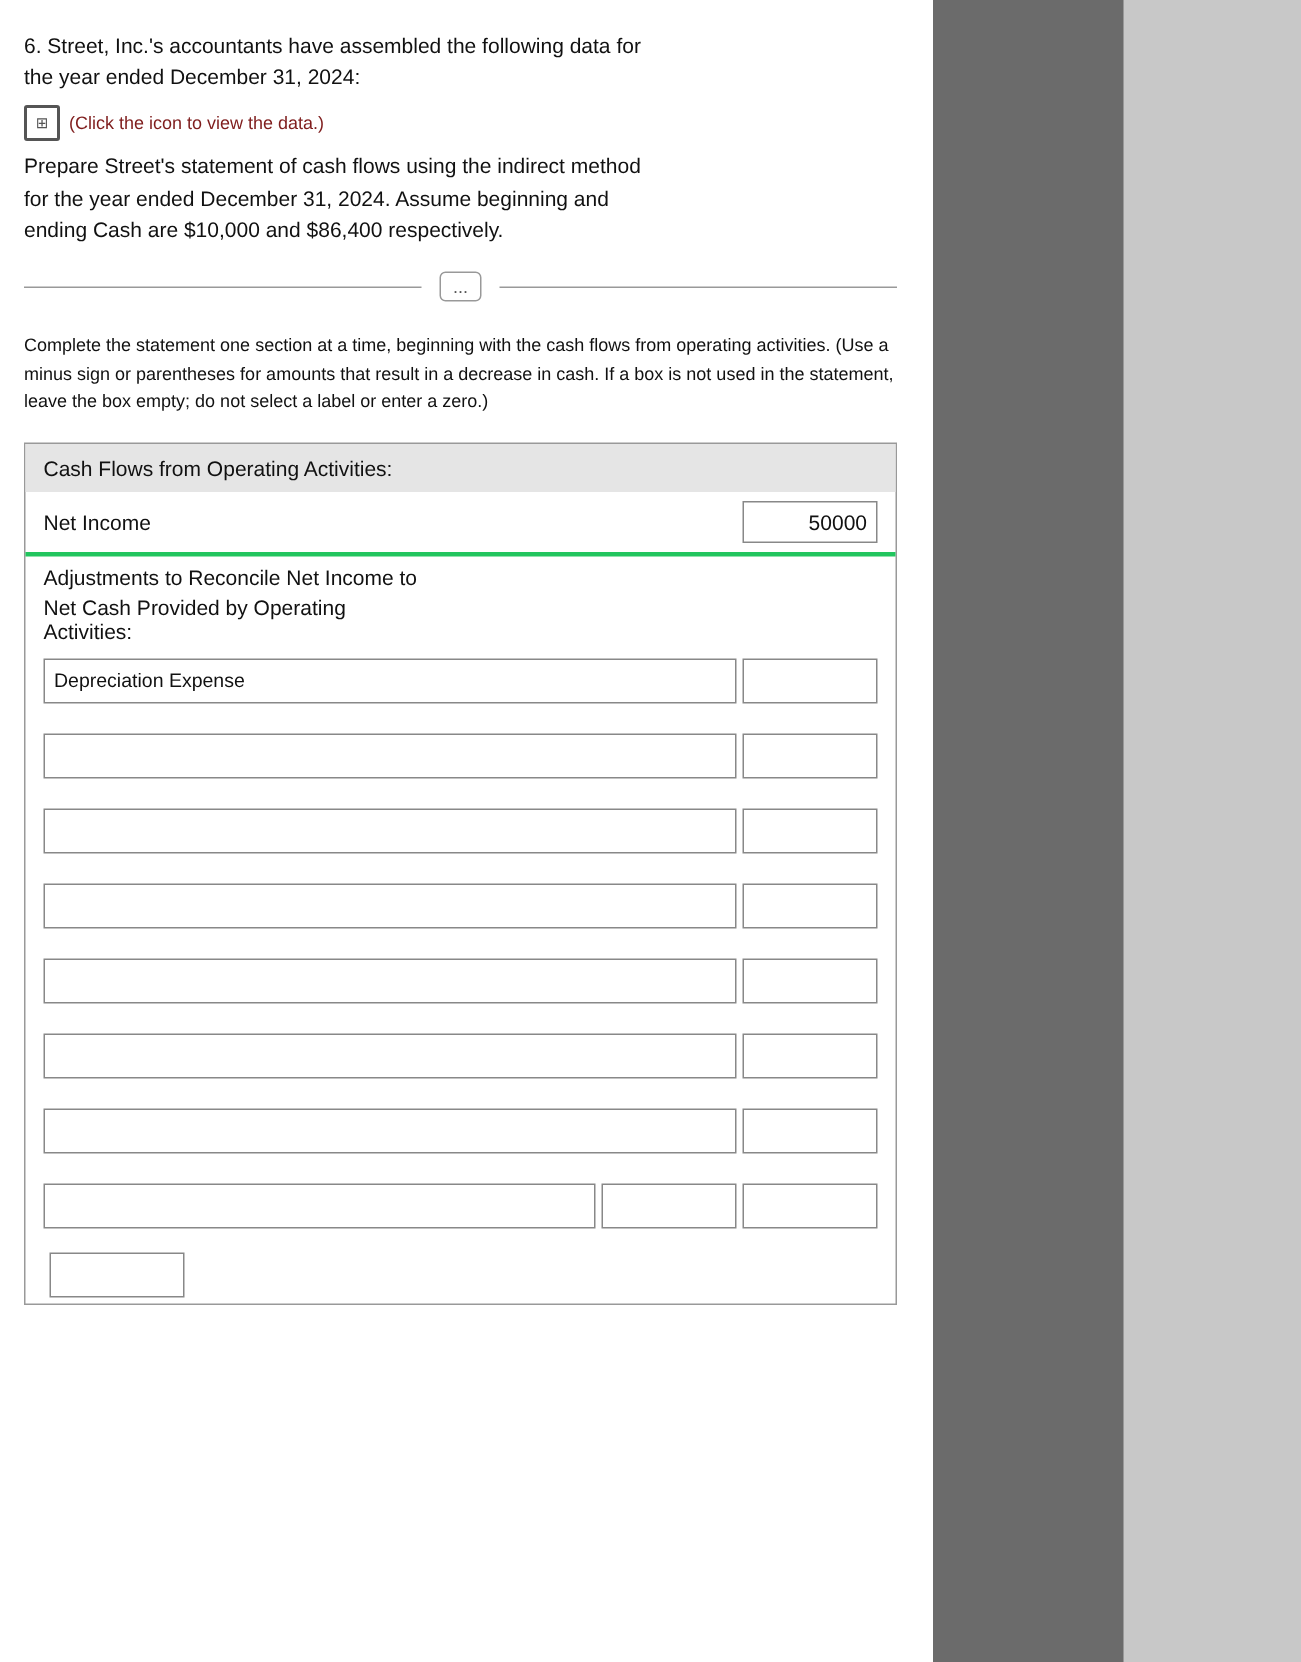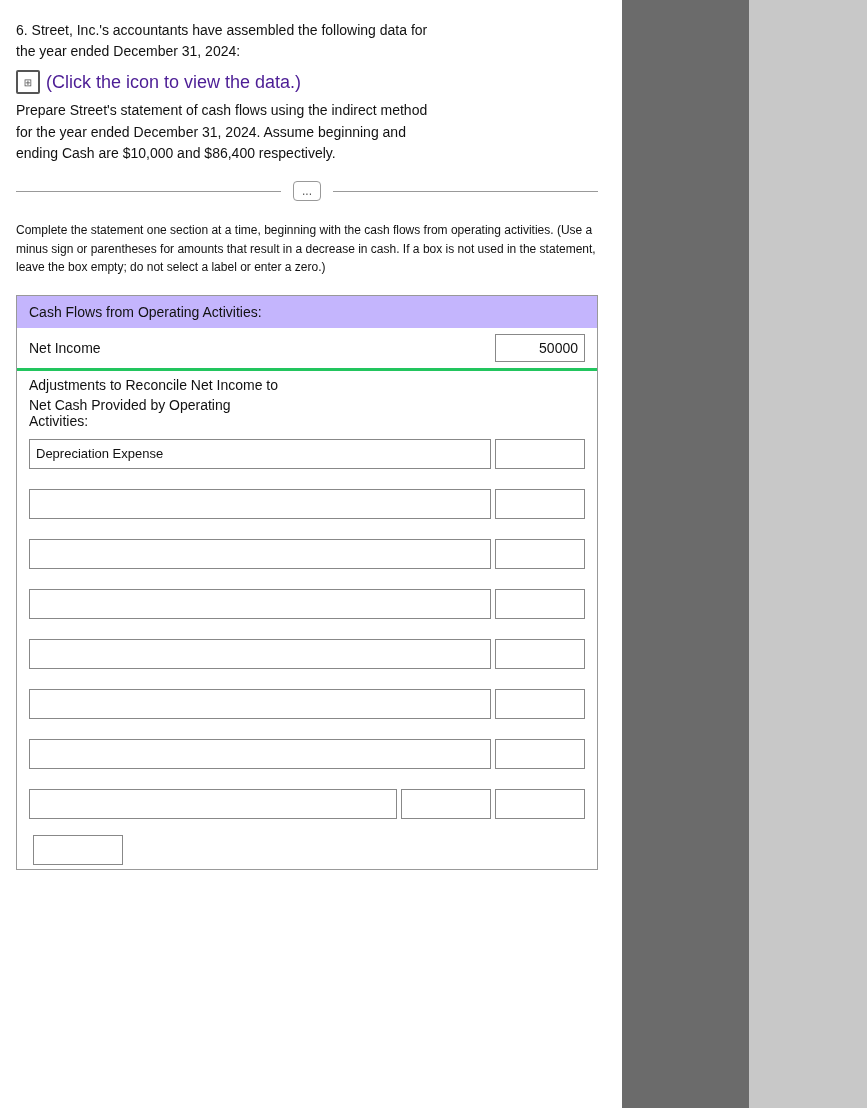--- a/index.html
+++ b/index.html
@@ -47,22 +47,22 @@
       height: 24px;
       border: 2px solid #555;
       border-radius: 2px;
       margin-right: 6px;
       font-size: 10px;
       color: #555;
       flex-shrink: 0;
     }
 
     .click-text {
-      font-size: 18px;
-      color: #4c1d95;
+      font-size: 12px;
+      color: #7f1d1d;
     }
 
     .instruction-text {
       font-size: 14px;
       line-height: 1.55;
       color: #111;
       margin-bottom: 12px;
     }
 
     .divider-container {
@@ -126,21 +126,21 @@
     }
 
     .statement-body {
       padding: 0;
     }
 
     .section-label {
       padding: 8px 12px;
       font-size: 14px;
       color: #111;
-      background-color: #c4b5fd;
+      background-color: #e5e5e5;
       font-weight: normal;
     }
 
     .net-income-row {
       display: flex;
       align-items: center;
       padding: 6px 12px;
       border-bottom: 3px solid #22c55e;
     }
 

